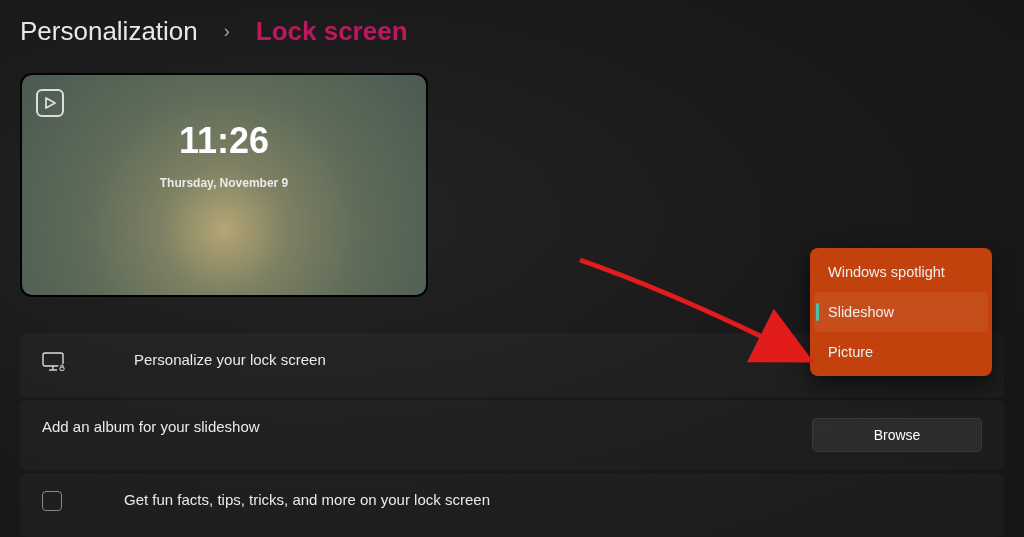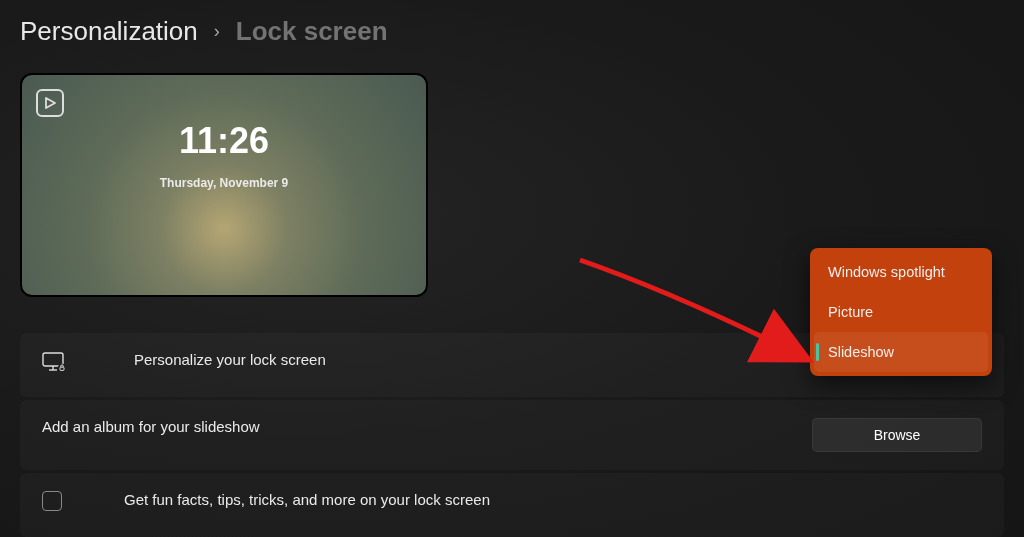--- a/index.html
+++ b/index.html
@@ -13,36 +13,36 @@
       background: radial-gradient(ellipse at 30% 40%, #242424 0%, #1a1a1a 50%, #151515 100%);
       width: 1024px;
       height: 537px;
       overflow: hidden;
       color: #ffffff;
       position: relative;
     }
     .breadcrumb {
       display: flex;
       align-items: center;
-      gap: 16px;
+      gap: 26px;
       padding: 16px 20px 10px 20px;
     }
     .breadcrumb-parent {
       font-size: 26px;
       font-weight: 400;
       color: #e8e8e8;
     }
     .breadcrumb-sep {
       font-size: 18px;
       color: #aaa;
     }
     .breadcrumb-current {
       font-size: 26px;
       font-weight: 600;
-      color: #737373;
+      color: #be185d;
     }
     .preview-card {
       margin: 16px 20px 0 20px;
       width: 408px;
       height: 224px;
       border-radius: 12px;
       border: 2px solid #000;
       overflow: hidden;
       position: relative;
       background: radial-gradient(circle at 50% 70%, #b5a673 0%, #7d8063 25%, #5e6b58 55%, #4a5a52 100%);
@@ -219,22 +219,22 @@
 
   <div class="setting-row">
     <div class="checkbox"></div>
     <span class="setting-label">Get fun facts, tips, tricks, and more on your lock screen</span>
   </div>
 
 </div>
 
 <div class="dropdown-menu">
   <div class="dropdown-item">Windows spotlight</div>
+  <div class="dropdown-item selected">Slideshow</div>
   <div class="dropdown-item">Picture</div>
-  <div class="dropdown-item selected">Slideshow</div>
 </div>
 
 <svg class="arrow-overlay" viewBox="0 0 260 130">
   <defs>
     <marker id="ah" markerWidth="12" markerHeight="12" refX="10" refY="6" orient="auto">
       <path d="M0,0 L12,6 L0,12 Z" fill="#e21b1b"></path>
     </marker>
   </defs>
   <path d="M 10 10 Q 110 45 235 108" stroke="#e21b1b" stroke-width="5" fill="none" marker-end="url(#ah)"></path>
 </svg>

